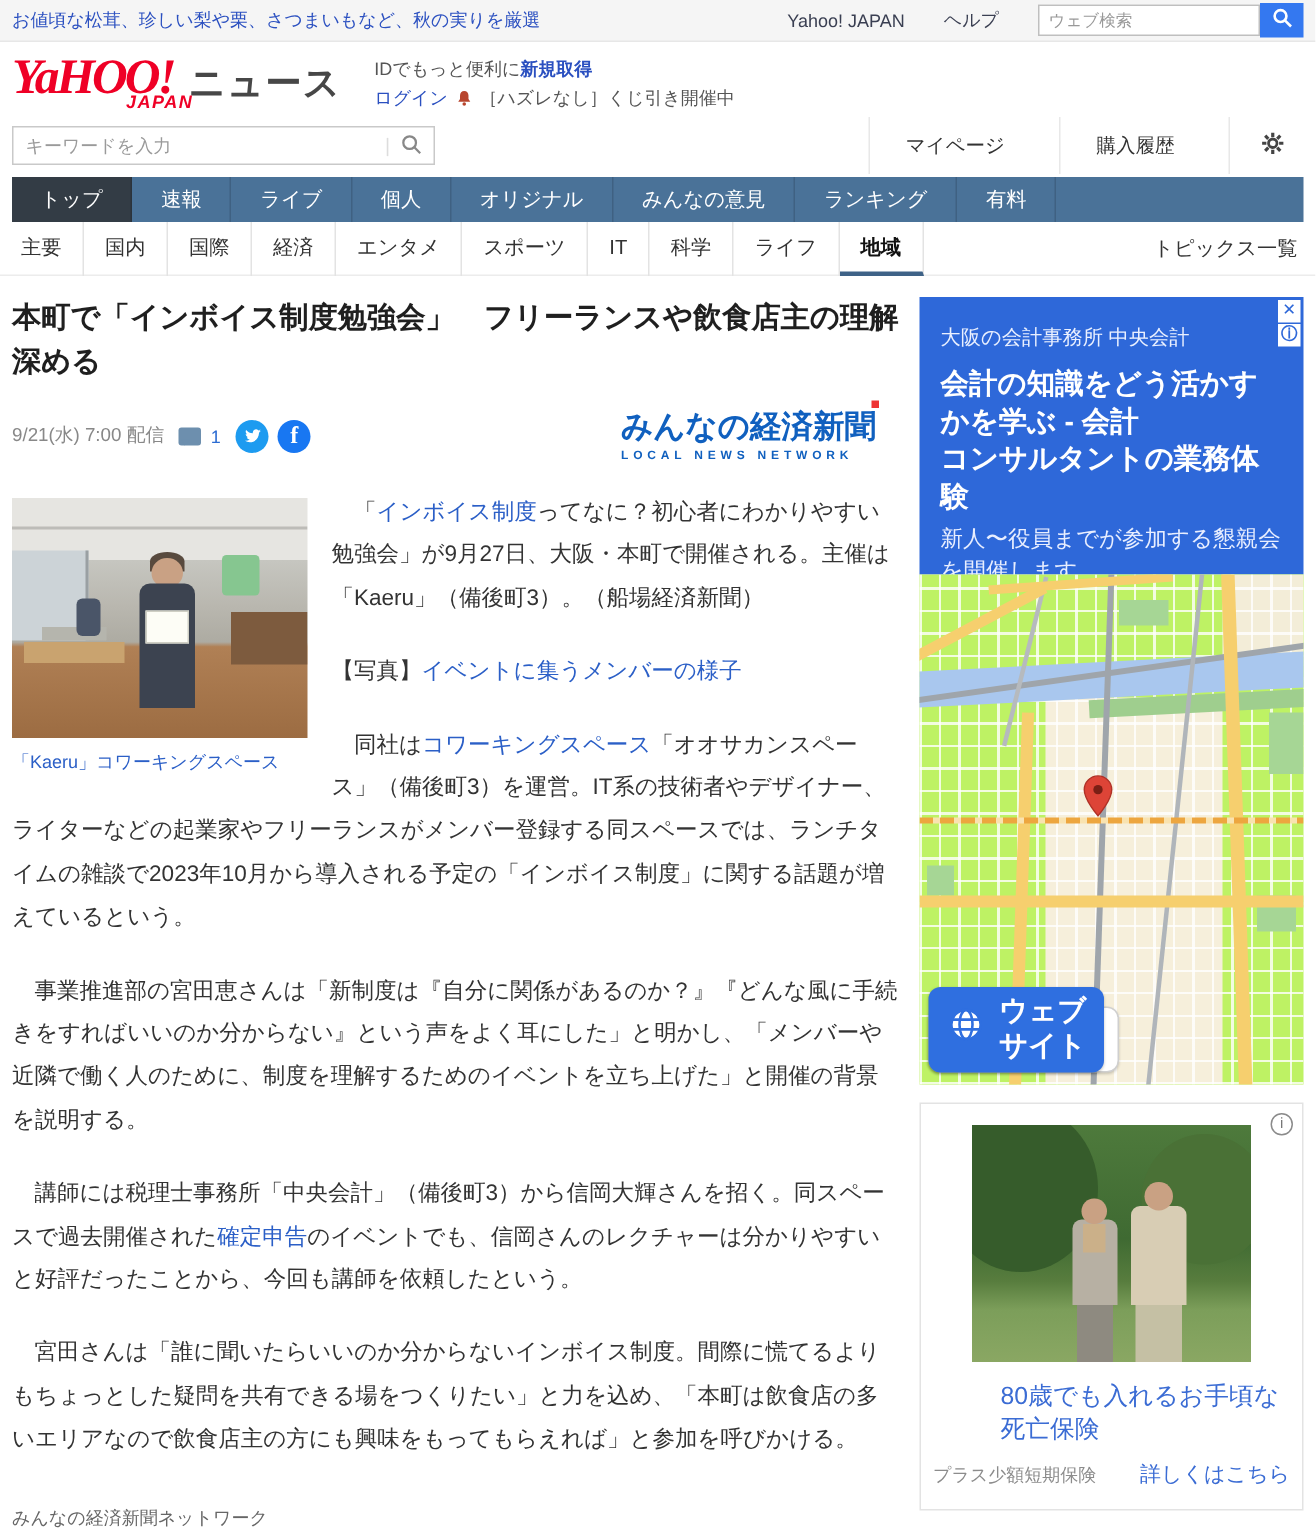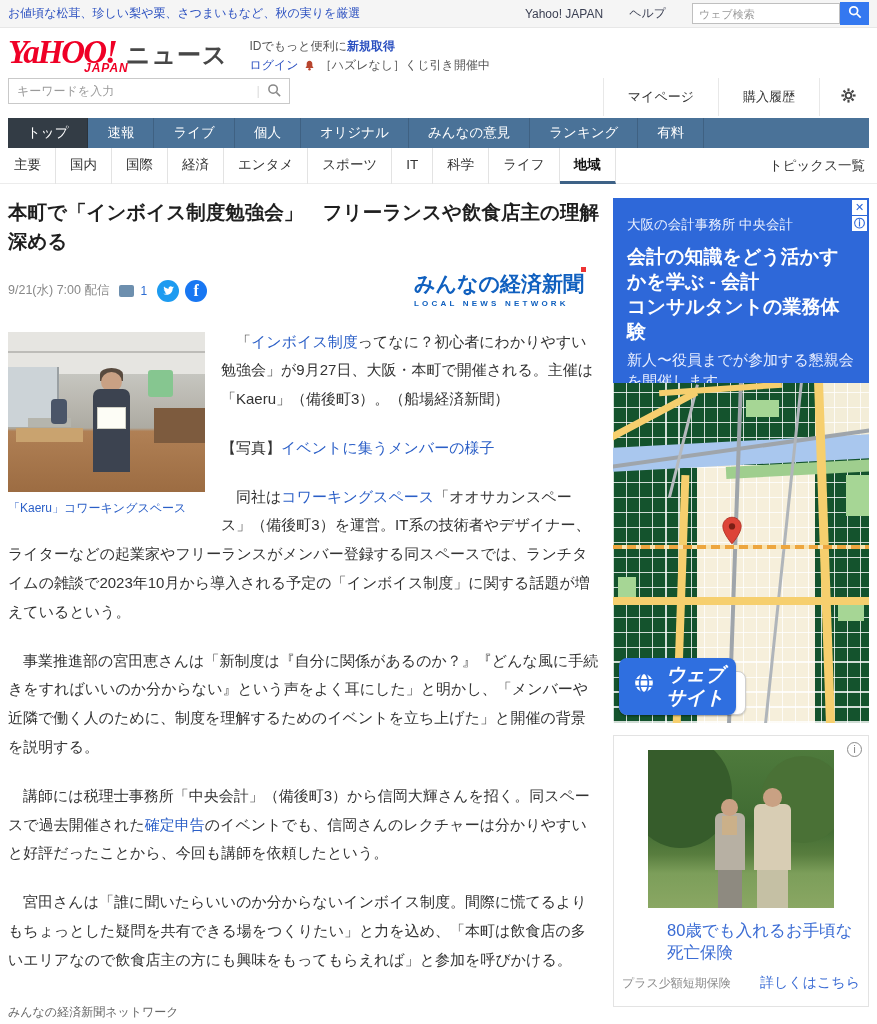--- a/index.html
+++ b/index.html
@@ -25,21 +25,21 @@
   .logo .jp { position:absolute; left:76px; top:25px; font-family:Liberation Sans, sans-serif; font-style:italic; font-weight:bold; font-size:12px; color:#ef0026; letter-spacing:1px; }
   .logo .svc { font-size:24px; font-weight:bold; color:#474747; margin:3px 0 0 10px; letter-spacing:1px; }
   .header-right { margin-left:22px; font-size:12px; line-height:19px; padding-top:1px; }
   .header-right .gray { color:#555; }
   .header-right .blue-bold { color:#2b50c0; font-weight:bold; }
   .header-right .blue { color:#2b50c0; }
   .header-right .row2 { display:flex; align-items:center; gap:4px; }
   .kuji-ic { width:13px; height:13px; display:inline-block; }
 
   
-  .searchrow { height:38px; display:flex; padding:0 0 0 8px; }
+  .searchrow { height:38px; display:flex; align-items:center; padding:0 0 0 8px;gap:12px; }
   .kw-wrap { position:relative; width:282px; }
   .kw-wrap input { width:282px; height:26px; border:1px solid #c9c9c9; font-size:12px; padding:0 40px 0 8px; color:#333; }
   .kw-wrap input::placeholder { color:#9a9a9a; }
   .kw-wrap .kw-sep { position:absolute; right:30px; top:5px; color:#ddd; font-size:13px; }
   .kw-wrap .kw-ic { position:absolute; right:8px; top:5px; }
   .searchrow .spacer { flex:1; }
   .hd-cell { height:38px; display:flex; align-items:center; padding:0 24px; border-left:1px solid #e8e8e8; font-size:13px; color:#333; cursor:pointer; }
   .hd-cell.gear { padding:0 20px; }
 
   
@@ -100,21 +100,21 @@
 
   
   .ad1 { position:relative; background:#2e68d9; color:#fff; padding:18px 14px 14px 14px; height:185px; cursor:pointer; }
   .ad1 .adv { font-size:13.5px; color:#eaf0ff; margin-bottom:10px; }
   .ad1 .hl { font-size:19px; font-weight:bold; line-height:1.32; }
   .ad1 .bd { font-size:15px; color:#e8eeff; margin-top:6px; line-height:1.35; }
   .ad-ctl { position:absolute; right:2px; top:2px; display:flex; flex-direction:column; gap:1px; }
   .ad-ctl .sq { width:15px; height:15px; background:#fff; color:#2e68d9; font-size:11px; line-height:15px; text-align:center; cursor:pointer; font-weight:bold; }
 
   
-  .map { position:relative; width:256px; height:340px; background:#14532d; overflow:hidden;font-style:italic; }
+  .map { position:relative; width:256px; height:340px; background:#bef264; overflow:hidden; }
   .map div { position:absolute; }
   .m-grid { inset:0; background-image:repeating-linear-gradient(0deg, rgba(255,255,255,.8) 0 1.5px, transparent 1.5px 15px), repeating-linear-gradient(90deg, rgba(255,255,255,.8) 0 1.5px, transparent 1.5px 13px); }
   .m-beige { left:33%; top:24%; width:46%; height:76%; background:#f6efdb; }
   .m-beige2 { left:79%; top:0; width:21%; height:18%; background:#f3edd8; }
   .m-river { left:-2%; top:17%; width:104%; height:7%; background:#a9c7ee; transform:rotate(-3deg); }
   .m-bank { left:44%; top:23.5%; width:58%; height:3.5%; background:#9fce8e; transform:rotate(-3deg); }
   .m-park1 { left:52%; top:5%; width:13%; height:5%; background:#a6d695; }
   .m-park2 { left:91%; top:27%; width:9%; height:12%; background:#a6d695; }
   .m-park3 { left:2%; top:57%; width:7%; height:6%; background:#a6d695; }
   .m-park4 { left:88%; top:63%; width:10%; height:7%; background:#a6d695; }

